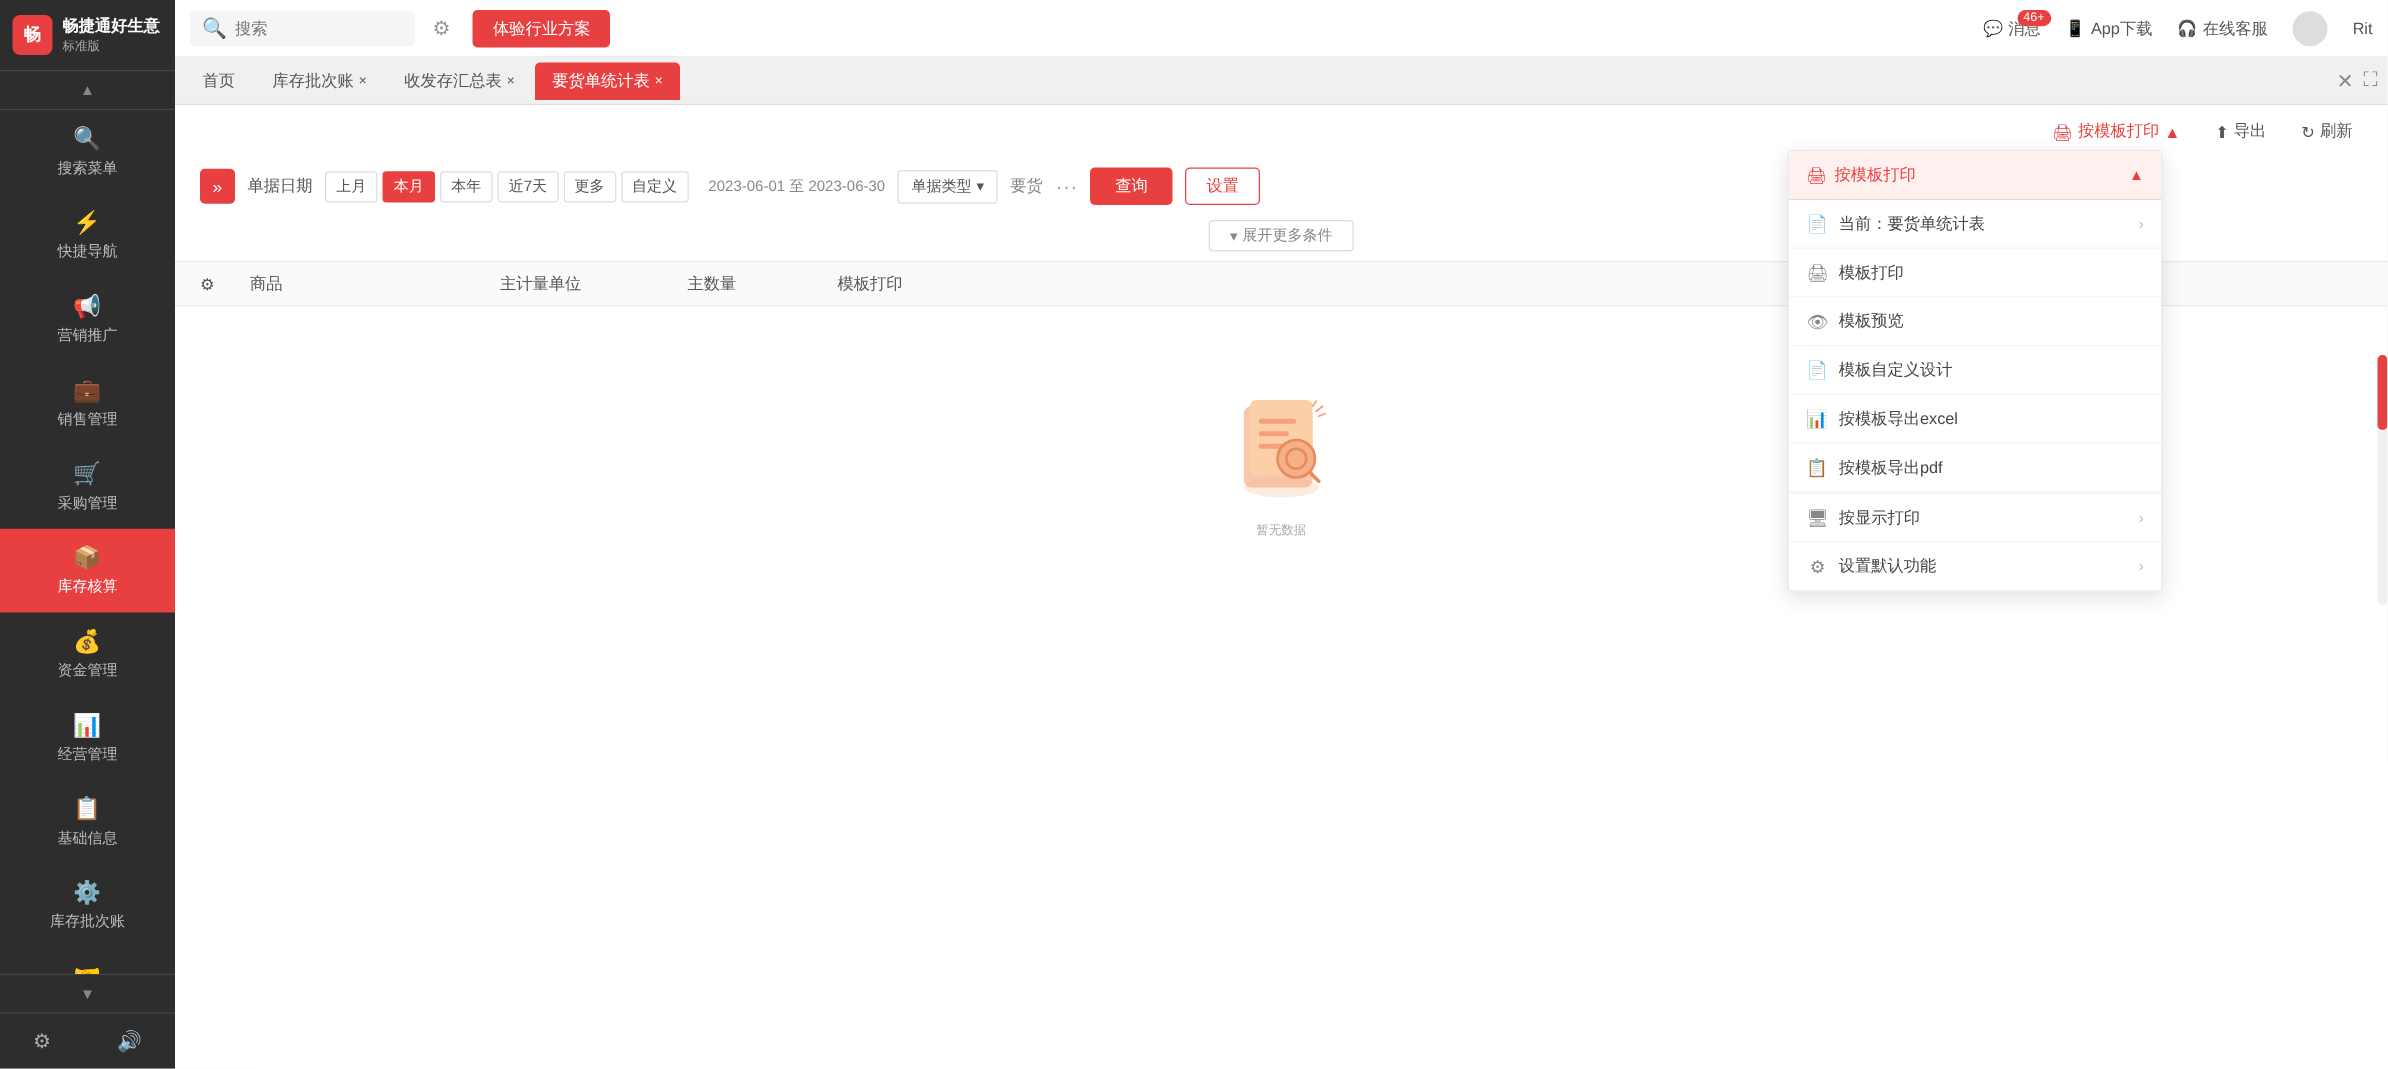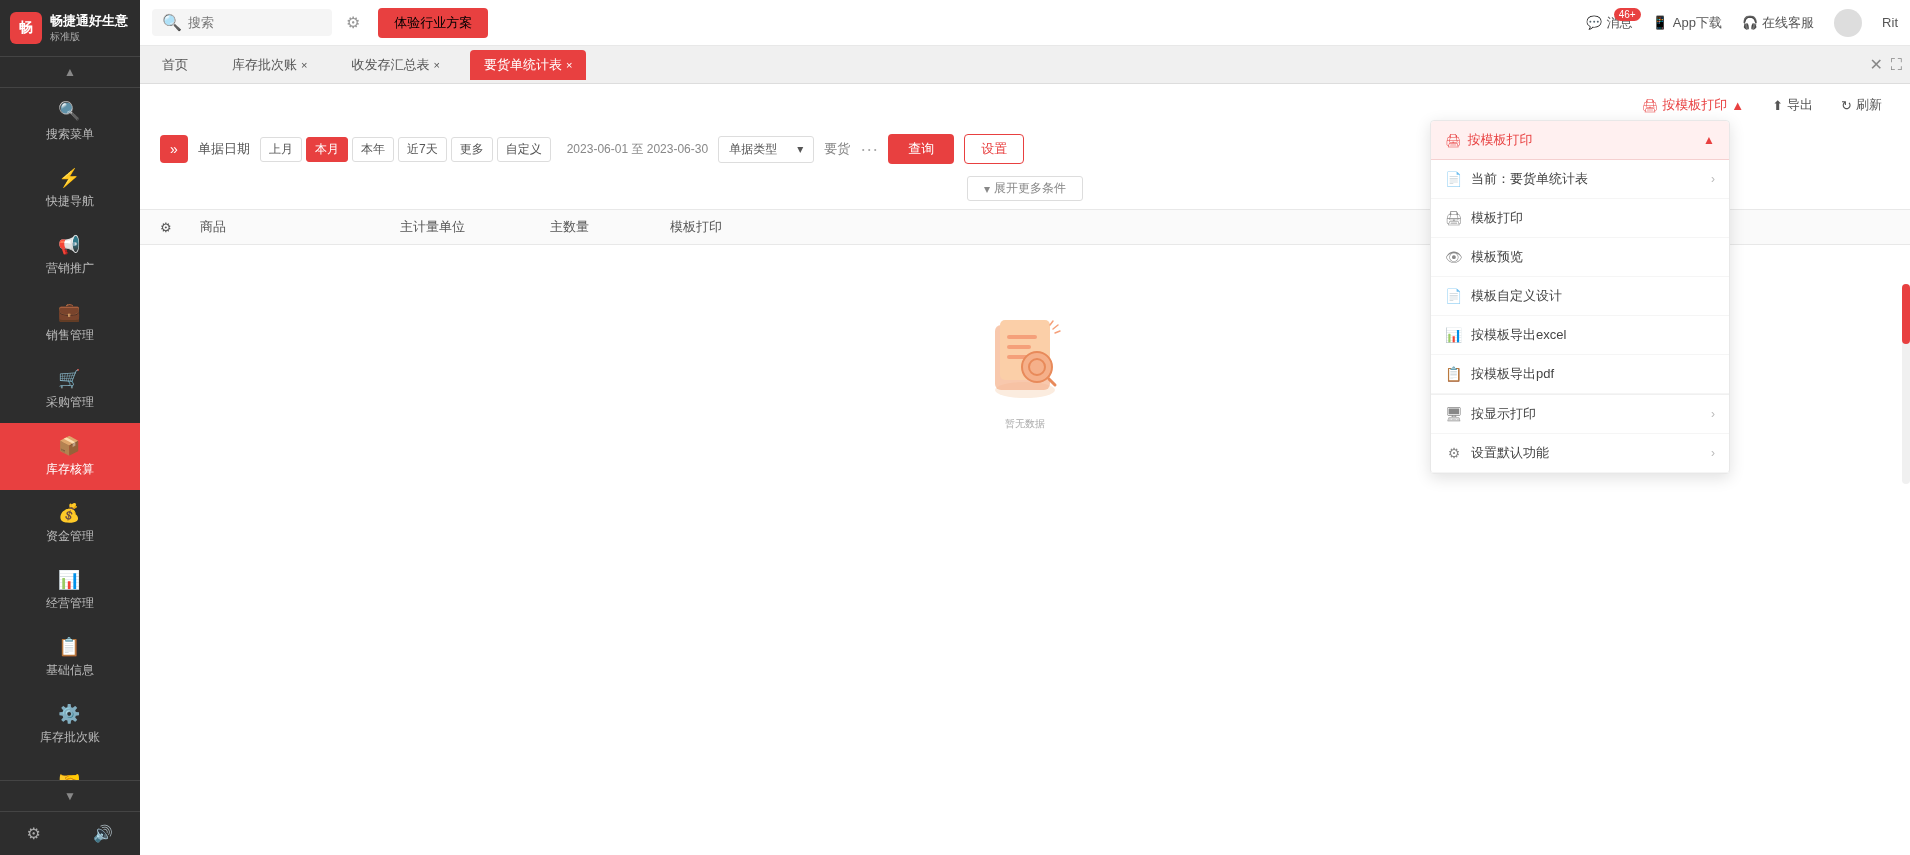--- a/index.html
+++ b/index.html
@@ -100,21 +100,21 @@
       border: none;
       background: transparent;
       outline: none;
       font-size: 13px;
       color: #666;
       width: 130px;
     }
     .topbar-gear { color: #999; font-size: 16px; cursor: pointer; margin-left: 4px; }
     .topbar-trial {
       background: #e84040;
-      color: #000000;
+      color: #ffffff;
       border: none;
       border-radius: 4px;
       padding: 6px 16px;
       font-size: 13px;
       cursor: pointer;
       margin-left: 8px;
     }
     .topbar-right {
       margin-left: auto;
       display: flex;
@@ -151,21 +151,21 @@
     .username { color: #555; font-size: 13px; }
 
     
     .tabs-bar {
       background: #f0f0f0;
       height: 38px;
       display: flex;
       align-items: center;
       padding: 0 8px;
       border-bottom: 1px solid #ddd;
-      gap: 16px;
+      gap: 2px;
     }
     .tab {
       display: flex;
       align-items: center;
       gap: 4px;
       padding: 6px 14px;
       font-size: 13px;
       cursor: pointer;
       border-radius: 4px 4px 0 0;
       color: #555;
@@ -240,21 +240,21 @@
     .filter-select {
       display: flex;
       align-items: center;
       border: 1px solid #ddd;
       border-radius: 3px;
       padding: 4px 10px;
       font-size: 12px;
       color: #555;
       cursor: pointer;
       background: #fff;
-      gap: 20px;
+      gap: 4px;
     }
     .filter-dots { color: #aaa; font-size: 18px; cursor: pointer; }
     .query-btn {
       background: #e84040;
       color: #fff;
       border: none;
       border-radius: 4px;
       padding: 6px 20px;
       font-size: 13px;
       cursor: pointer;

